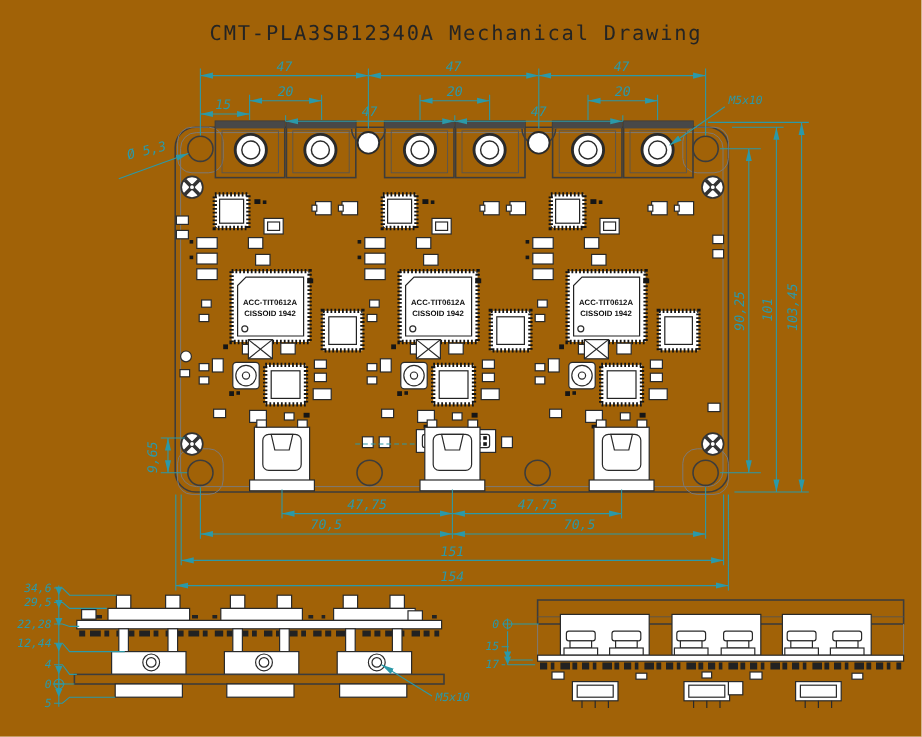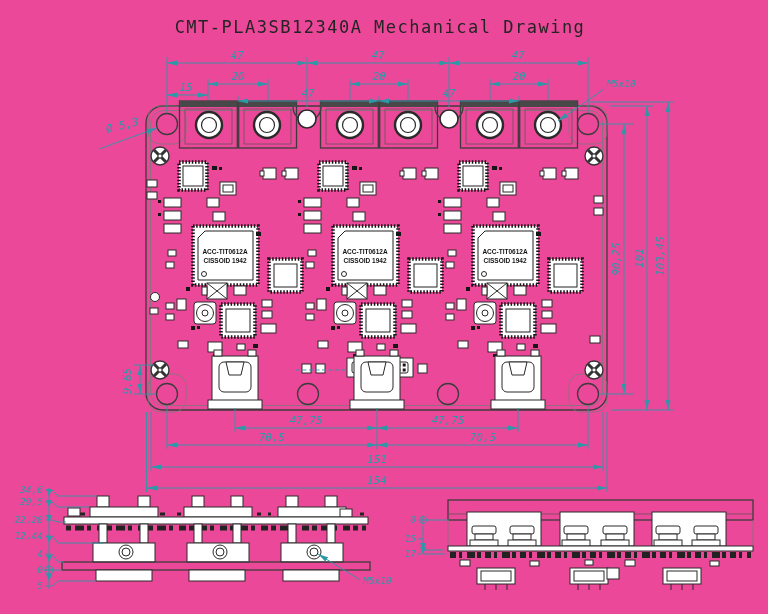--- a/index.html
+++ b/index.html
@@ -1,16 +1,16 @@
 <!DOCTYPE html>
 <html><head>
 <meta charset="utf-8">
 <style>
   html,body{margin:0;padding:0;background:#ffffff;}
-  .page{width:768px;height:614px;position:relative;background:#ec4899;overflow:hidden;}
+  .page{width:768px;height:614px;position:relative;background:#a16207;overflow:hidden;}
   svg{display:block;}
   .title{fill:#242424;font:17px "DejaVu Sans Mono", monospace;letter-spacing:1.5px;}
   .ol{fill:none;stroke:#3c3c3c;stroke-width:1.3;}
   .ol2{fill:none;stroke:#7a7a7a;stroke-width:0.8;}
   .cmpn{fill:#ffffff;stroke:#2a2a2a;stroke-width:1;}
   .thin{fill:none;stroke:#555;stroke-width:0.7;}
   .blk{fill:#161616;stroke:none;}
   .pins{fill:#ffffff;stroke:#141414;stroke-width:3.6;stroke-dasharray:1.5 1.7;}
   .body{fill:#ffffff;stroke:#222;stroke-width:1;}
   .d{stroke:#2b99a8;stroke-width:0.9;fill:none;}

